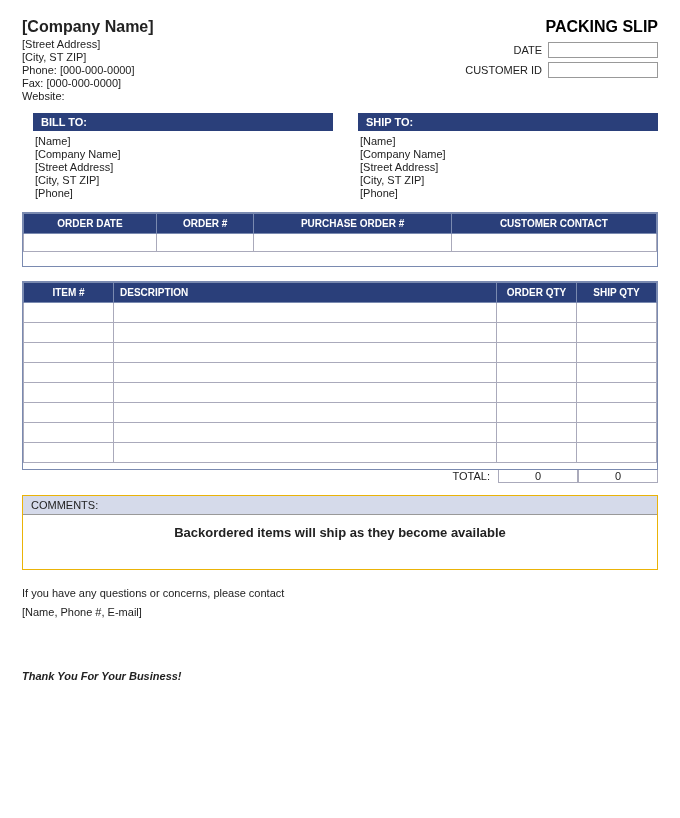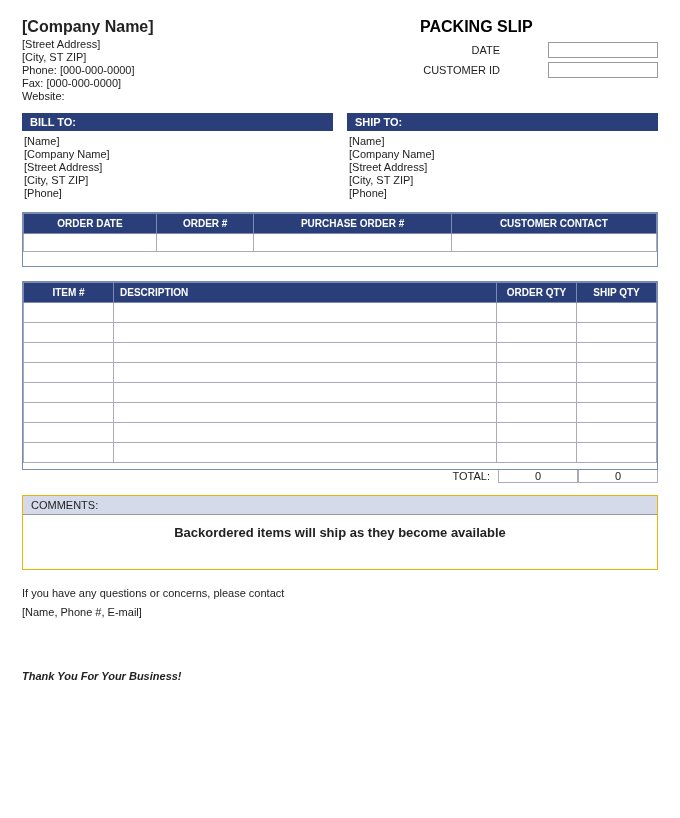--- a/index.html
+++ b/index.html
@@ -23,32 +23,32 @@
       font-weight: bold;
       margin-bottom: 2px;
     }
     .company-info p {
       margin: 1px 0;
       font-size: 11px;
     }
     .packing-slip-title {
       font-size: 16px;
       font-weight: bold;
+      text-align: right;
       color: #000;
     }
     .date-customer-block {
       margin-top: 6px;
       text-align: right;
     }
     .date-customer-block .field-row {
       display: flex;
       align-items: center;
       justify-content: flex-end;
       margin-bottom: 4px;
-      gap: 42px;
     }
     .date-customer-block .field-label {
       font-size: 11px;
       margin-right: 6px;
       min-width: 80px;
       text-align: right;
     }
     .date-customer-block .field-box {
       border: 1px solid #999;
       width: 110px;
@@ -57,20 +57,21 @@
       background: #fff;
     }
     .bill-ship-row {
       display: flex;
       gap: 14px;
       margin-top: 10px;
       margin-bottom: 12px;
     }
     .bill-ship-block {
       flex: 1;
+      margin-left: 11px;
     }
     .block-header {
       background: #2a3f7a;
       color: #fff;
       font-weight: bold;
       font-size: 11px;
       padding: 3px 8px;
       margin-bottom: 4px;
     }
     .block-body p {

